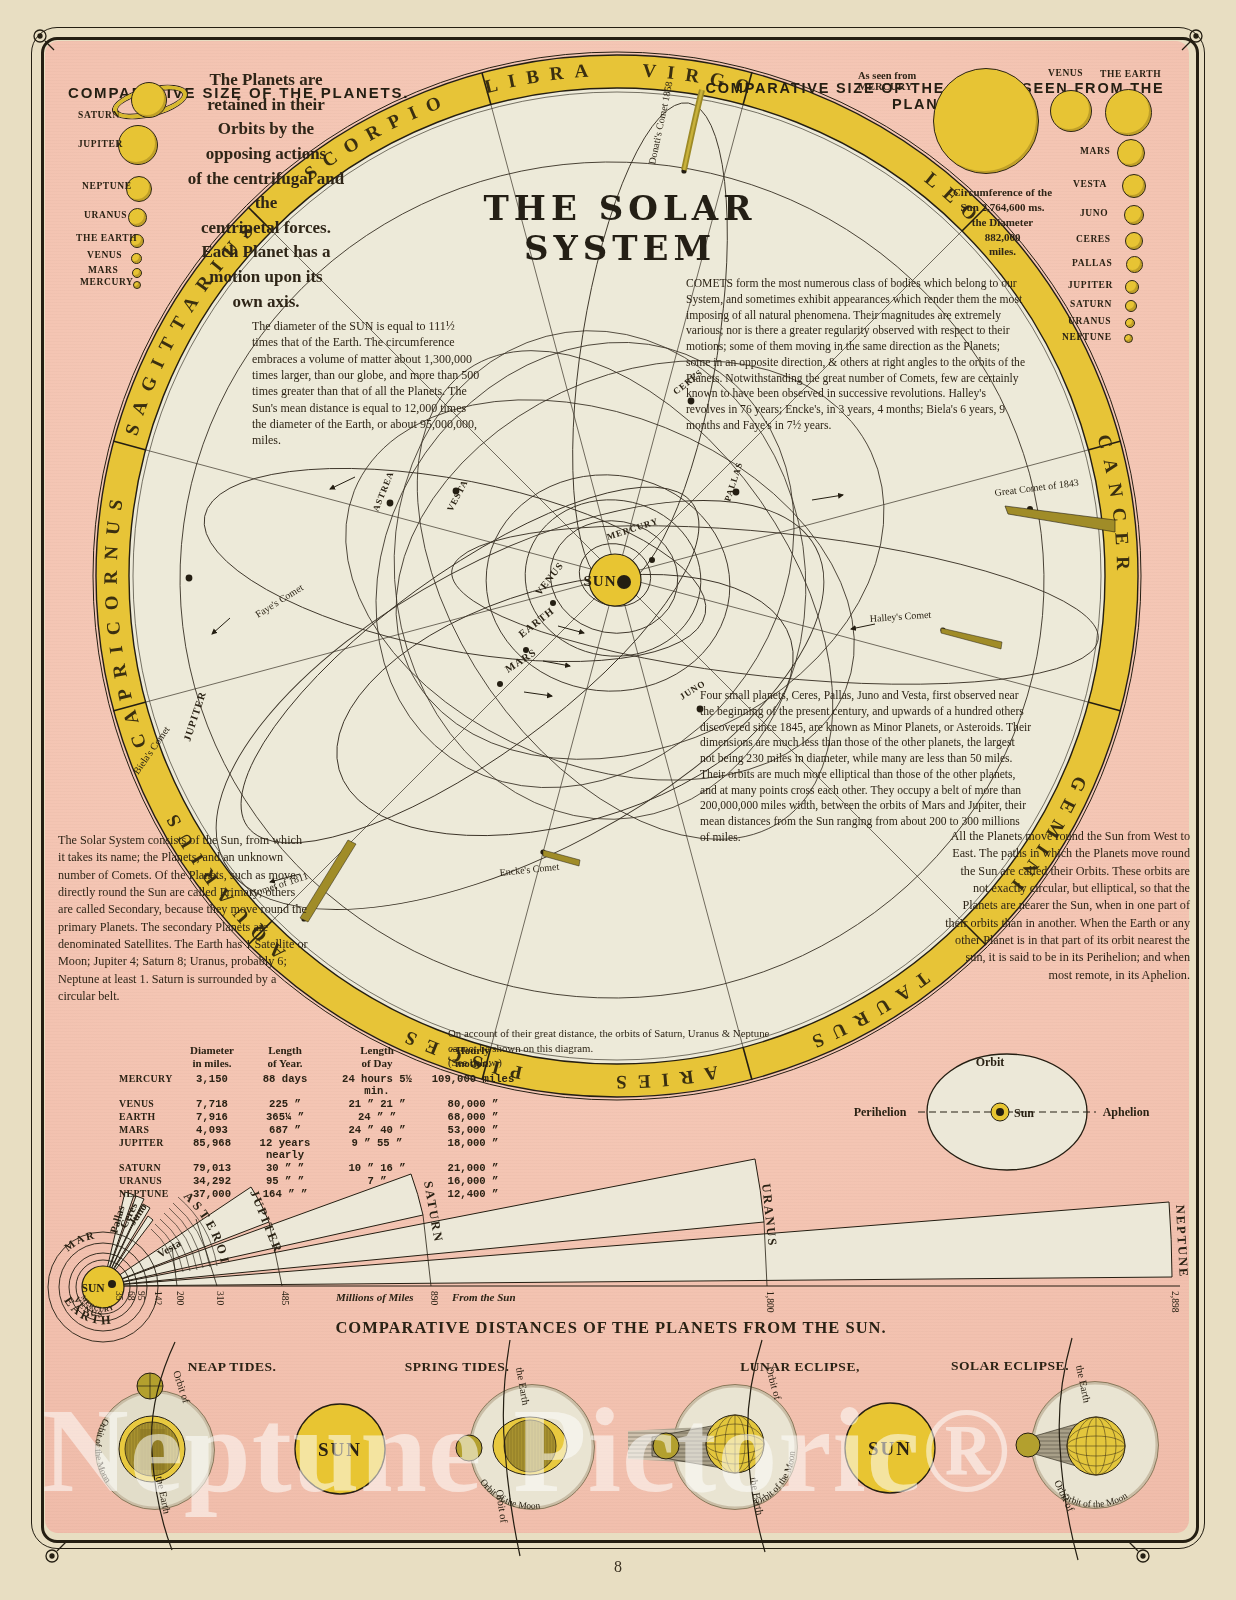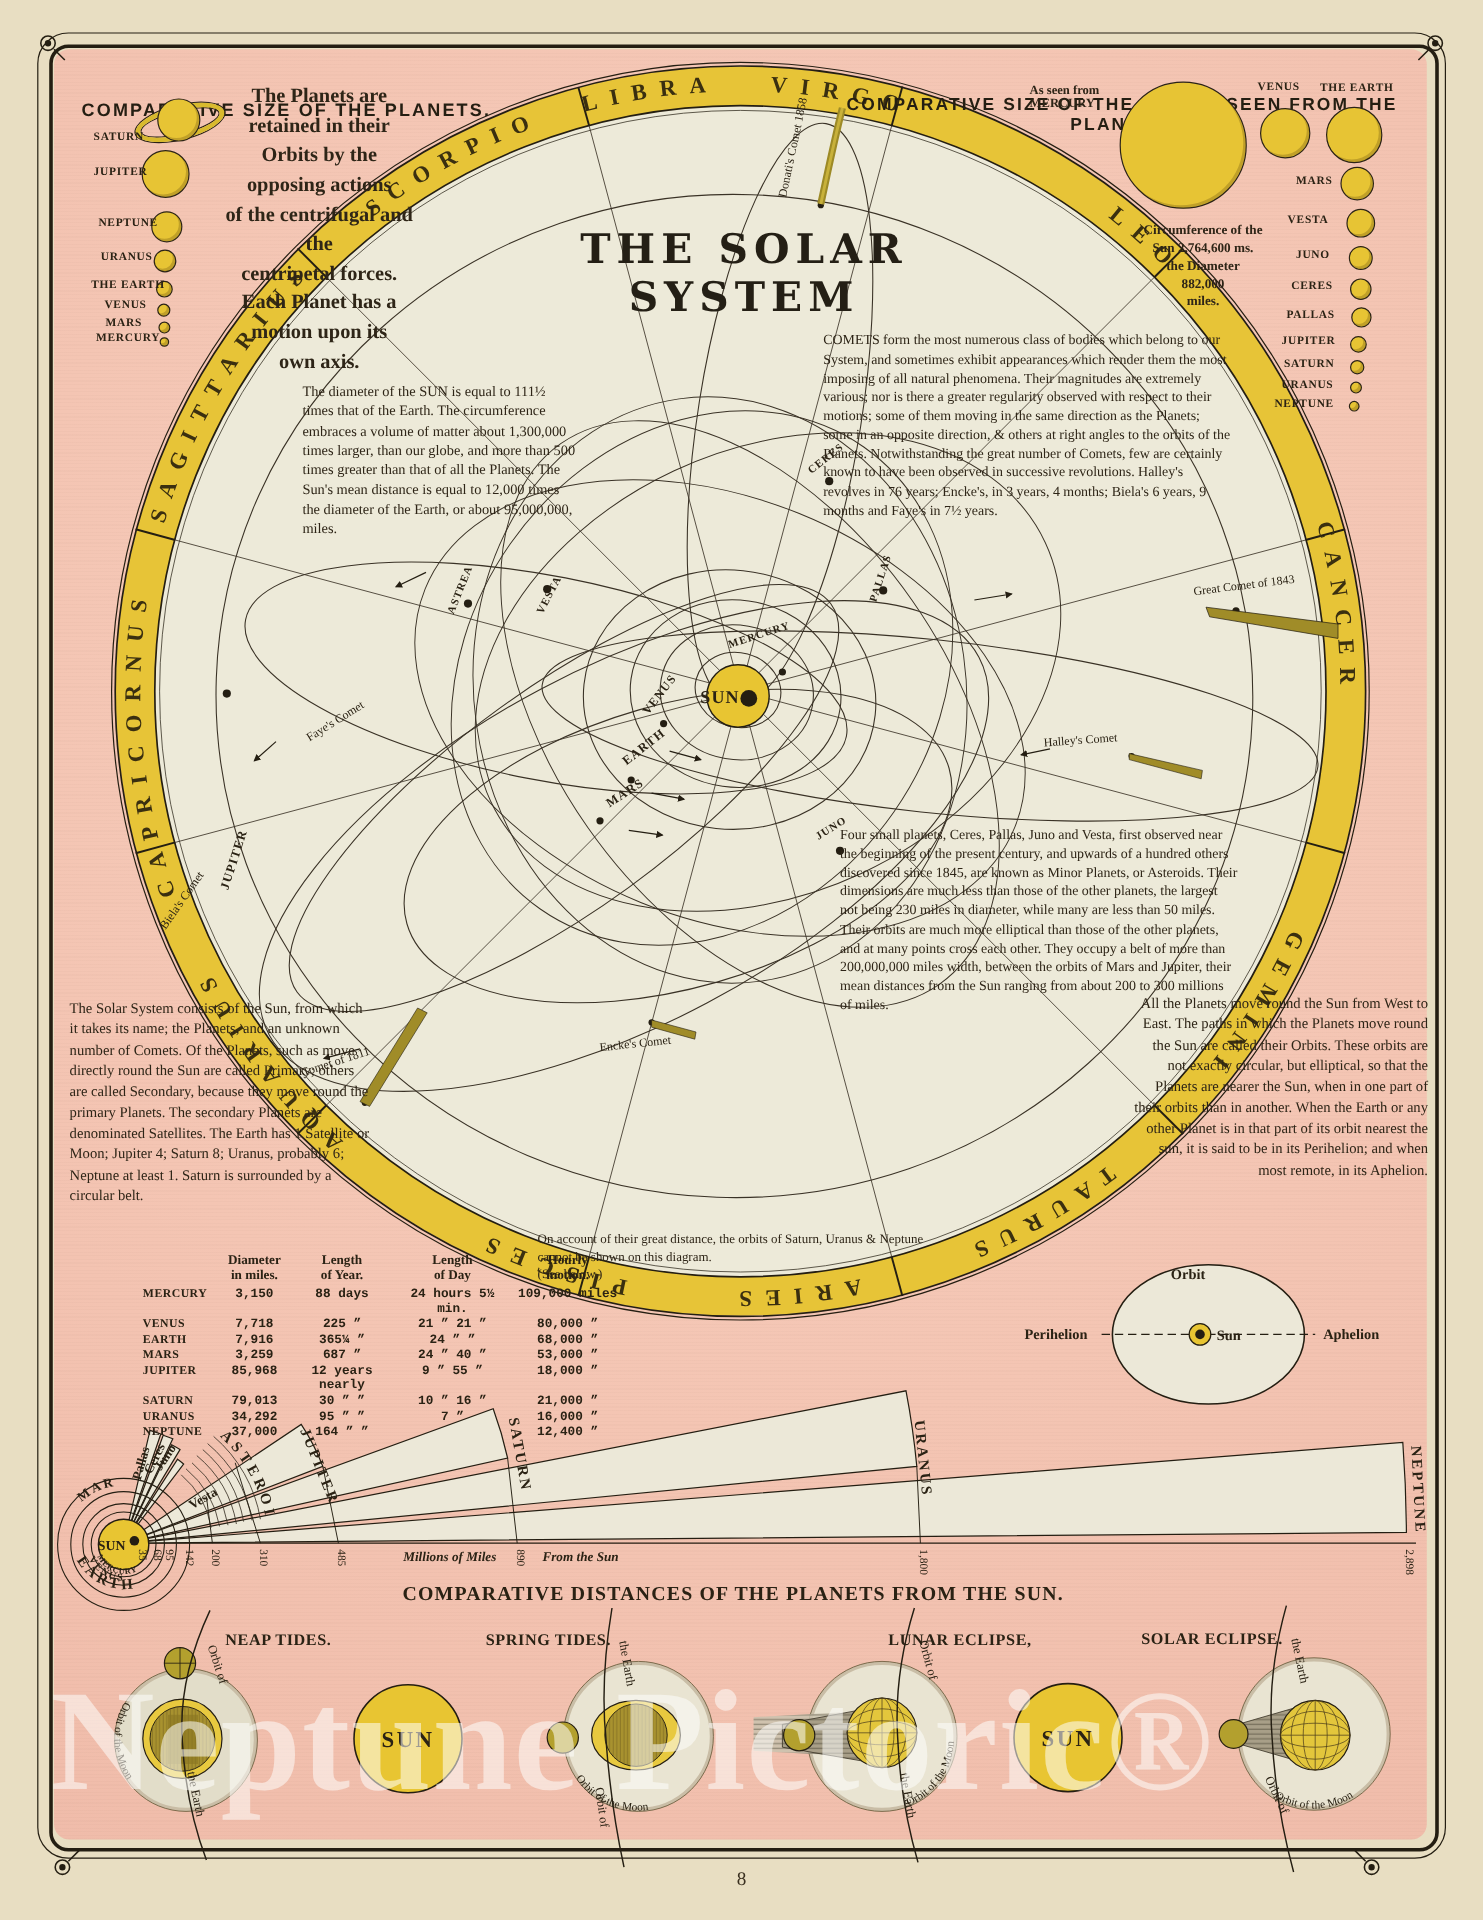--- a/index.html
+++ b/index.html
@@ -506,21 +506,21 @@
     <div class="c">21 ” 21 ”</div>
     <div class="c">80,000 ”</div>
 
     <div class="nm">EARTH</div>
     <div class="c">7,916</div>
     <div class="c">365¼ ”</div>
     <div class="c">24 ”  ”</div>
     <div class="c">68,000 ”</div>
 
     <div class="nm">MARS</div>
-    <div class="c">3,259</div>
+    <div class="c">4,093</div>
     <div class="c">687 ”</div>
     <div class="c">24 ” 40 ”</div>
     <div class="c">53,000 ”</div>
 
     <div class="nm">JUPITER</div>
     <div class="c">85,968</div>
     <div class="c">12 years nearly</div>
     <div class="c">9 ” 55 ”</div>
     <div class="c">18,000 ”</div>
 

